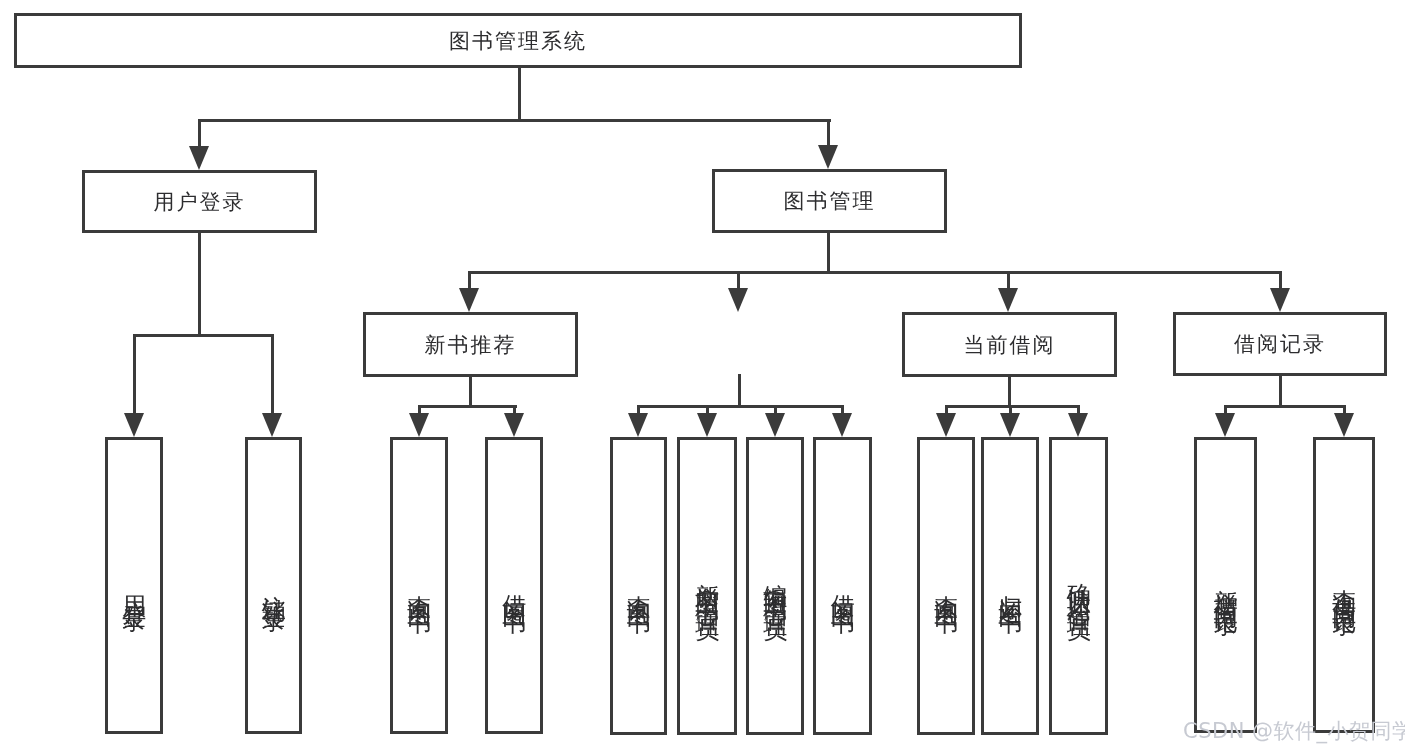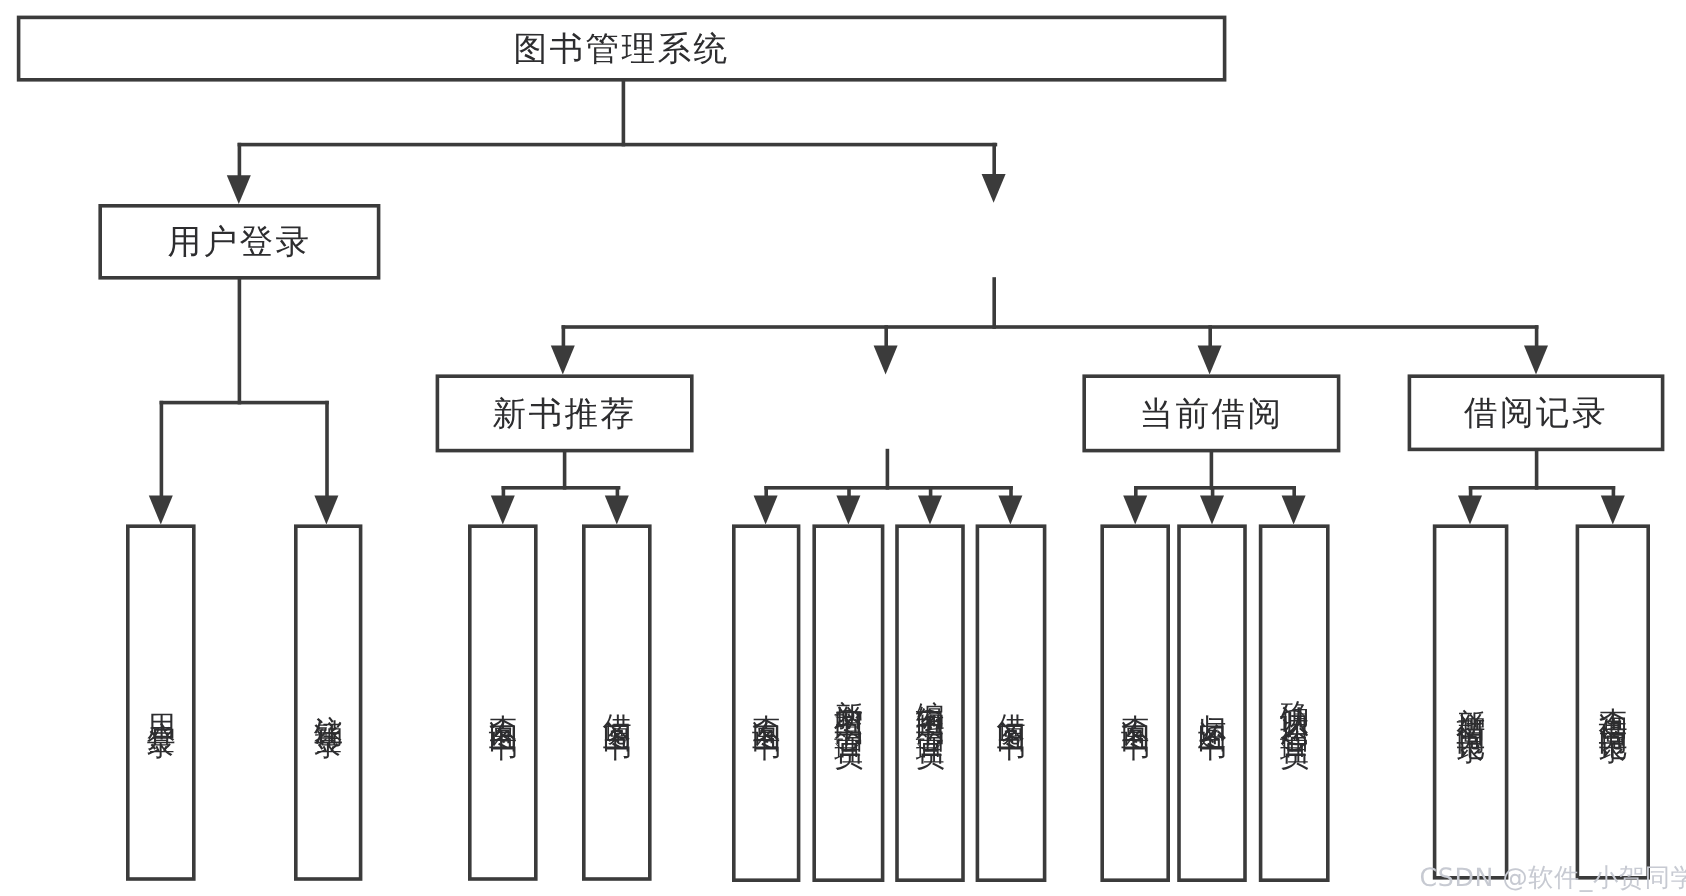--- a/index.html
+++ b/index.html
@@ -12,21 +12,21 @@
   #canvas{
     position:relative;width:1405px;height:747px;background:var(--bg);
     overflow:hidden;font-family:"DejaVu Sans","Liberation Sans",sans-serif;
   }
   
   .box{
     position:absolute;box-sizing:border-box;border:3px solid var(--ln);
     background:var(--bg);display:flex;align-items:center;justify-content:center;
     color:var(--txt);
   }
-  .h-box{font-size:28px;letter-spacing:2px;white-space:nowrap;}
+  .h-box{font-size:21px;letter-spacing:2px;white-space:nowrap;}
   .v-box{
     writing-mode:vertical-rl;text-orientation:mixed;
     font-size:24px;letter-spacing:5px;line-height:1.1;
   }
   .hl,.vl{position:absolute;background:var(--ln);}
   .tri{
     position:absolute;width:0;height:0;
     border-left:10px solid transparent;border-right:10px solid transparent;
     border-top:24px solid var(--ln);
   }
@@ -109,20 +109,21 @@
   <div class="box h-box x-root">图书管理系统</div>
 
   <div class="vl x-rv"></div>
   <div class="hl x-rh"></div>
   <div class="vl x-a1s"></div>
   <div class="tri x-a1t"></div>
   <div class="vl x-a2s"></div>
   <div class="tri x-a2t"></div>
 
   <div class="box h-box x-l1a">用户登录</div>
+  <div class="box h-box x-l1b">图书管理</div>
 
   <div class="vl x-bv"></div>
   <div class="hl x-bh"></div>
   <div class="vl x-b1s"></div>
   <div class="tri x-b1t"></div>
   <div class="vl x-b2s"></div>
   <div class="tri x-b2t"></div>
 
   <div class="vl x-cv"></div>
   <div class="hl x-ch"></div>

